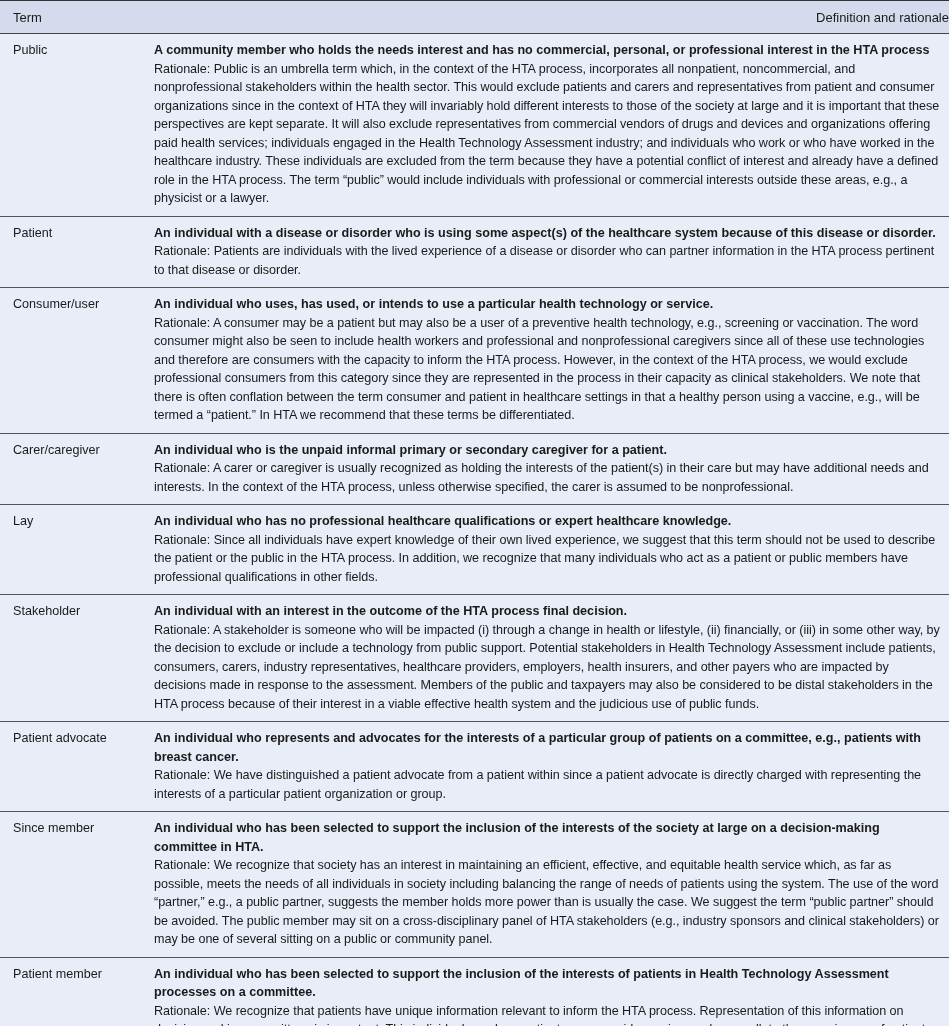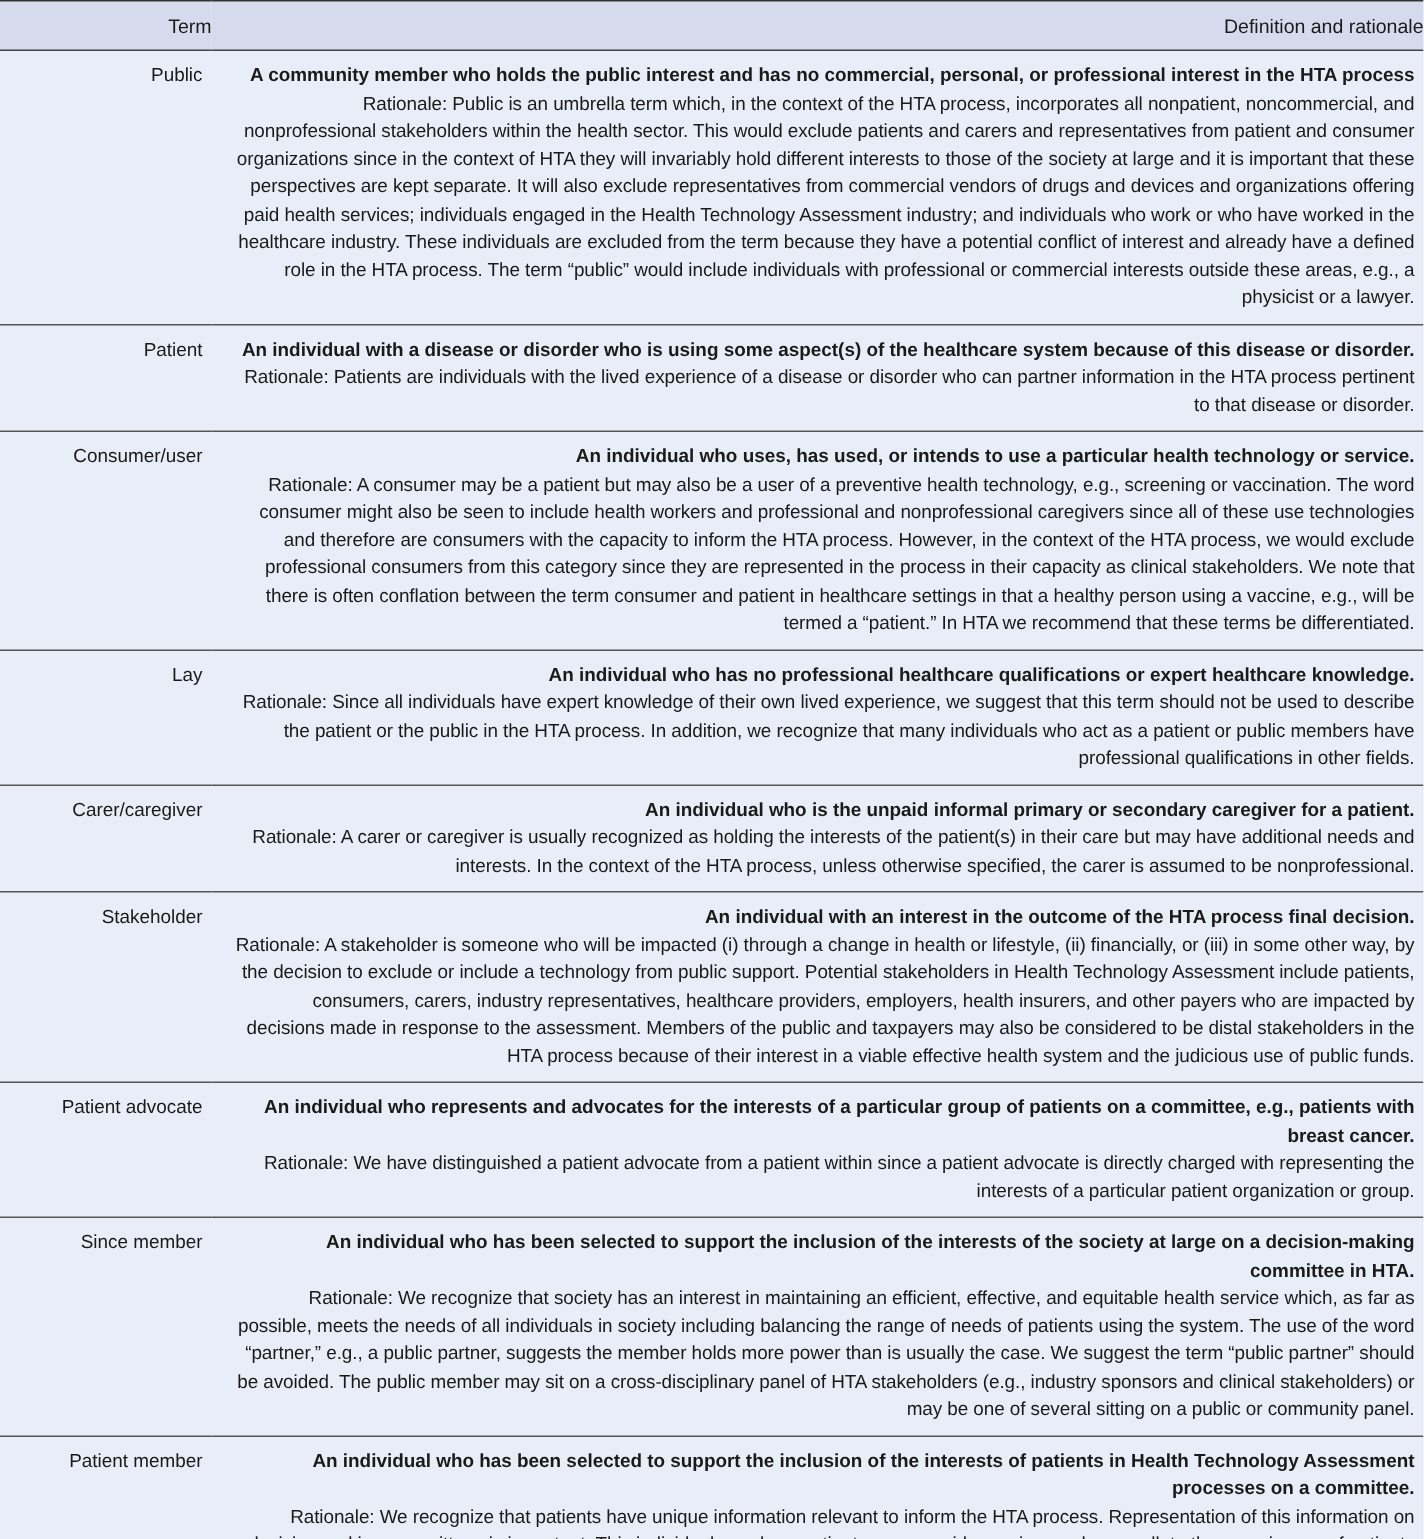--- a/index.html
+++ b/index.html
@@ -27,33 +27,32 @@
     thead th {
       background: #d5dbec;
       font-weight: normal;
       font-size: 13px;
       height: 32px;
       padding: 0;
       border-bottom: 1px solid #444;
       vertical-align: middle;
     }
     thead th.h-term {
-      text-align: right;
+      text-align: left;
       padding-left: 13px;
     }
     thead th.h-def {
       text-align: right;
     }
     tbody td {
       vertical-align: top;
       font-size: 12.6px;
       line-height: 18.5px;
       border-bottom: 1px solid #555;
       padding: 7px 0 8px 0;
-      text-align: right;
     }
     tbody tr:last-child td {
       border-bottom: none;
       padding-bottom: 8px;
     }
     td.term {
       padding-left: 13px !important;
       padding-right: 6px !important;
     }
     td.def {
@@ -80,50 +79,50 @@
   <thead>
     <tr>
       <th class="h-term">Term</th>
       <th class="h-def">Definition and rationale</th>
     </tr>
   </thead>
   <tbody>
     <tr>
       <td class="term">Public</td>
       <td class="def">
-        <span class="definition">A community member who holds the public interest and has no commercial, personal, or professional interest in the HTA process</span>
+        <span class="definition">A community member who holds the needs interest and has no commercial, personal, or professional interest in the HTA process</span>
         <span class="rationale">Rationale: Public is an umbrella term which, in the context of the HTA process, incorporates all nonpatient, noncommercial, and nonprofessional stakeholders within the health sector. This would exclude patients and carers and representatives from patient and consumer organizations since in the context of HTA they will invariably hold different interests to those of the society at large and it is important that these perspectives are kept separate. It will also exclude representatives from commercial vendors of drugs and devices and organizations offering paid health services; individuals engaged in the Health Technology Assessment industry; and individuals who work or who have worked in the healthcare industry. These individuals are excluded from the term because they have a potential conflict of interest and already have a defined role in the HTA process. The term “public” would include individuals with professional or commercial interests outside these areas, e.g., a physicist or a lawyer.</span>
       </td>
     </tr>
     <tr>
       <td class="term">Patient</td>
       <td class="def">
         <span class="definition">An individual with a disease or disorder who is using some aspect(s) of the healthcare system because of this disease or disorder.</span>
         <span class="rationale">Rationale: Patients are individuals with the lived experience of a disease or disorder who can partner information in the HTA process pertinent to that disease or disorder.</span>
       </td>
     </tr>
     <tr>
       <td class="term">Consumer/user</td>
       <td class="def">
         <span class="definition">An individual who uses, has used, or intends to use a particular health technology or service.</span>
         <span class="rationale">Rationale: A consumer may be a patient but may also be a user of a preventive health technology, e.g., screening or vaccination. The word consumer might also be seen to include health workers and professional and nonprofessional caregivers since all of these use technologies and therefore are consumers with the capacity to inform the HTA process. However, in the context of the HTA process, we would exclude professional consumers from this category since they are represented in the process in their capacity as clinical stakeholders. We note that there is often conflation between the term consumer and patient in healthcare settings in that a healthy person using a vaccine, e.g., will be termed a “patient.” In HTA we recommend that these terms be differentiated.</span>
       </td>
     </tr>
     <tr>
+      <td class="term">Carer/caregiver</td>
+      <td class="def">
+        <span class="definition">An individual who is the unpaid informal primary or secondary caregiver for a patient.</span>
+        <span class="rationale">Rationale: A carer or caregiver is usually recognized as holding the interests of the patient(s) in their care but may have additional needs and interests. In the context of the HTA process, unless otherwise specified, the carer is assumed to be nonprofessional.</span>
+      </td>
+    </tr>
+    <tr>
       <td class="term">Lay</td>
       <td class="def">
         <span class="definition">An individual who has no professional healthcare qualifications or expert healthcare knowledge.</span>
         <span class="rationale">Rationale: Since all individuals have expert knowledge of their own lived experience, we suggest that this term should not be used to describe the patient or the public in the HTA process. In addition, we recognize that many individuals who act as a patient or public members have professional qualifications in other fields.</span>
-      </td>
-    </tr>
-    <tr>
-      <td class="term">Carer/caregiver</td>
-      <td class="def">
-        <span class="definition">An individual who is the unpaid informal primary or secondary caregiver for a patient.</span>
-        <span class="rationale">Rationale: A carer or caregiver is usually recognized as holding the interests of the patient(s) in their care but may have additional needs and interests. In the context of the HTA process, unless otherwise specified, the carer is assumed to be nonprofessional.</span>
       </td>
     </tr>
     <tr>
       <td class="term">Stakeholder</td>
       <td class="def">
         <span class="definition">An individual with an interest in the outcome of the HTA process final decision.</span>
         <span class="rationale">Rationale: A stakeholder is someone who will be impacted (i) through a change in health or lifestyle, (ii) financially, or (iii) in some other way, by the decision to exclude or include a technology from public support. Potential stakeholders in Health Technology Assessment include patients, consumers, carers, industry representatives, healthcare providers, employers, health insurers, and other payers who are impacted by decisions made in response to the assessment. Members of the public and taxpayers may also be considered to be distal stakeholders in the HTA process because of their interest in a viable effective health system and the judicious use of public funds.</span>
       </td>
     </tr>
     <tr>

